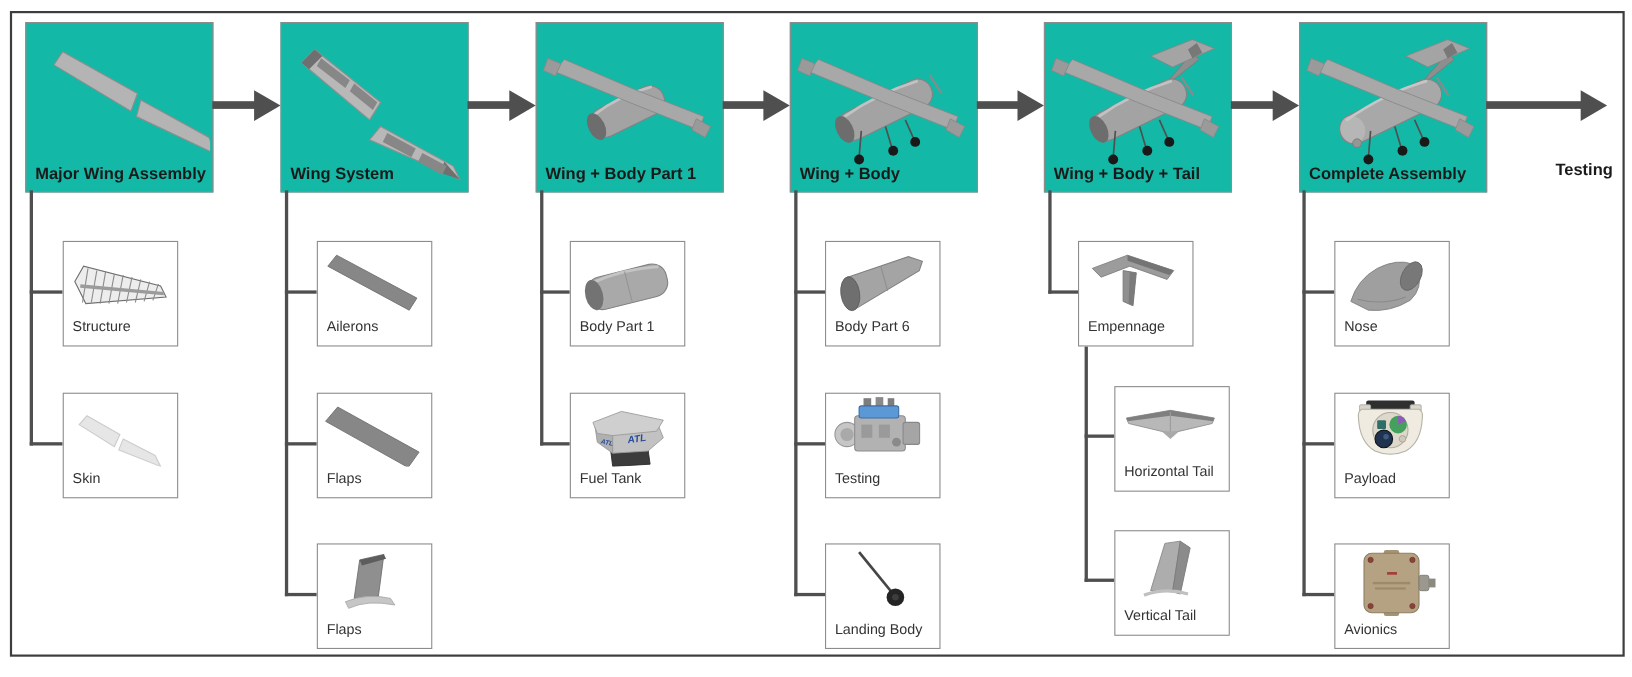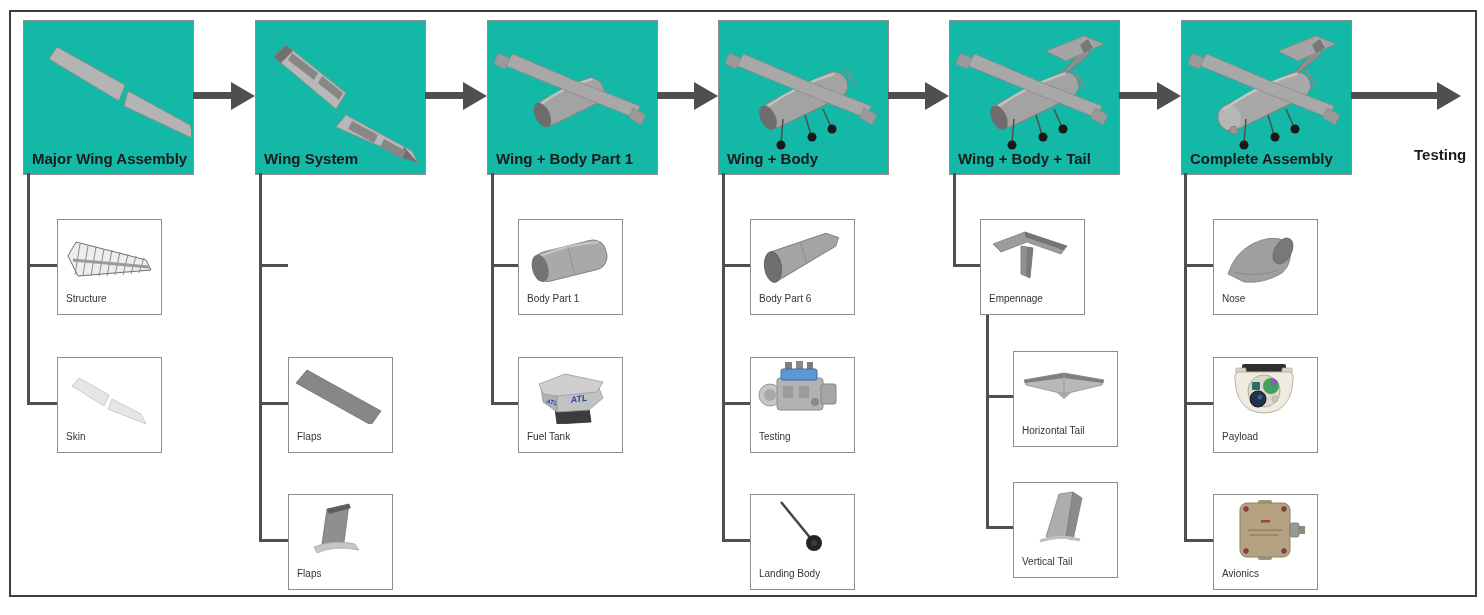--- a/index.html
+++ b/index.html
@@ -2,21 +2,21 @@
 <html><head>
 <meta charset="utf-8">
 <style>
   html,body{margin:0;padding:0;background:#ffffff;}
   #canvas{position:relative;width:1484px;height:615px;background:#ffffff;overflow:hidden;
           font-family:"Liberation Sans","DejaVu Sans",sans-serif;}
   #frame{position:absolute;left:9px;top:10px;width:1464px;height:583px;border:2px solid #3d3d3d;background:#ffffff;}
   .stage{position:absolute;top:20px;width:169px;height:153px;border:1px solid #8c8c8c;background:#14b8a6;text-align:right;}
   .stage-label{position:absolute;left:8px;bottom:7px;font-size:15px;font-weight:bold;color:#1a1a1a;white-space:nowrap;}
   .part{position:absolute;width:103px;height:94px;border:1px solid #8c8c8c;background:#ffffff;}
-  .part-label{position:absolute;left:8px;bottom:10px;font-size:10px;color:#333333;white-space:nowrap;text-align:right;}
+  .part-label{position:absolute;left:8px;bottom:10px;font-size:13px;color:#333333;white-space:nowrap;text-align:right;}
   .art{position:absolute;left:0;top:0;}
   .vline{position:absolute;width:3px;background:#4f4f4f;}
   .hline{position:absolute;height:3px;background:#4f4f4f;}
   .arrow{position:absolute;top:82px;height:28px;}
   .arrow .shaft{position:absolute;left:0;right:20px;top:10px;height:7px;background:#4f4f4f;}
   .arrow .head{position:absolute;right:0;top:0;width:0;height:0;
                border-left:24px solid #4f4f4f;border-top:14px solid transparent;border-bottom:14px solid transparent;}
   .testing{position:absolute;left:1398px;top:146px;font-size:15px;font-weight:bold;color:#1a1a1a;margin-left:16px;}
 </style>
 </head>
@@ -203,20 +203,26 @@
     <div class="part-label">Structure</div>
   </div>
   <div class="part" style="left:57px;top:357px">
     <svg class="art" width="101" height="66" viewBox="0 0 101 66">
       <polygon points="14,28 21,20 51,37 46,48" fill="#e6e6e6" stroke="#cccccc" stroke-width="1"></polygon>
       <polygon points="54,41 83,56 88,66 50,51" fill="#e6e6e6" stroke="#cccccc" stroke-width="1"></polygon>
     </svg>
     <div class="part-label">Skin</div>
   </div>
 
+  <div class="part" style="left:288px;top:219px">
+    <svg class="art" width="101" height="66" viewBox="0 0 101 66">
+      <polygon points="9,22 17,12 90,51 83,62" fill="#878787" stroke="#6f6f6f" stroke-width="0.8"></polygon>
+    </svg>
+    <div class="part-label">Ailerons</div>
+  </div>
   <div class="part" style="left:288px;top:357px">
     <svg class="art" width="101" height="66" viewBox="0 0 101 66">
       <polygon points="7,25 18,12 92,53 82,67" fill="#878787" stroke="#6f6f6f" stroke-width="0.8"></polygon>
     </svg>
     <div class="part-label">Flaps</div>
   </div>
   <div class="part" style="left:288px;top:494px">
     <svg class="art" width="101" height="66" viewBox="0 0 101 66">
       <polygon points="38,14 60,9 55,47 33,49" fill="#8f8f8f" stroke="#6e6e6e" stroke-width="0.8"></polygon>
       <polygon points="38,14 60,9 62,13 40,19" fill="#5d5d5d"></polygon>

